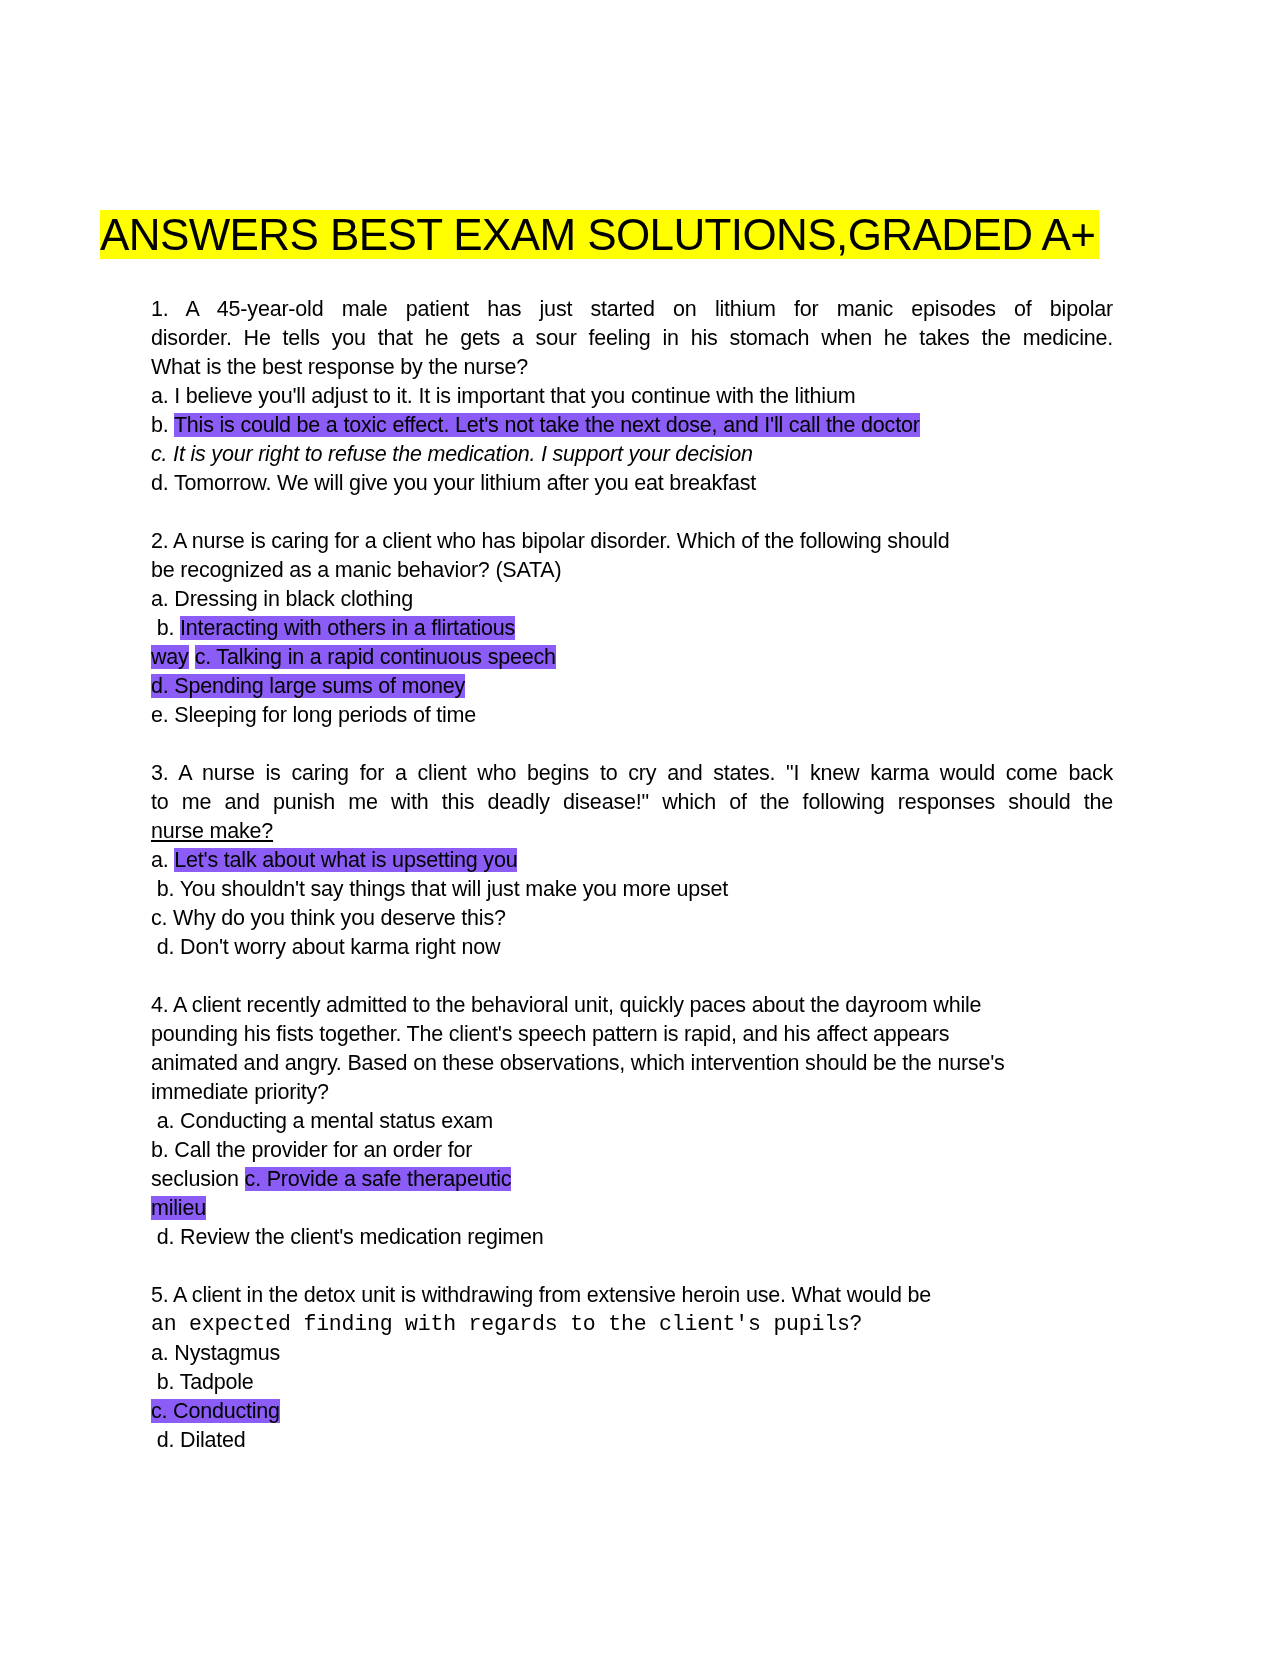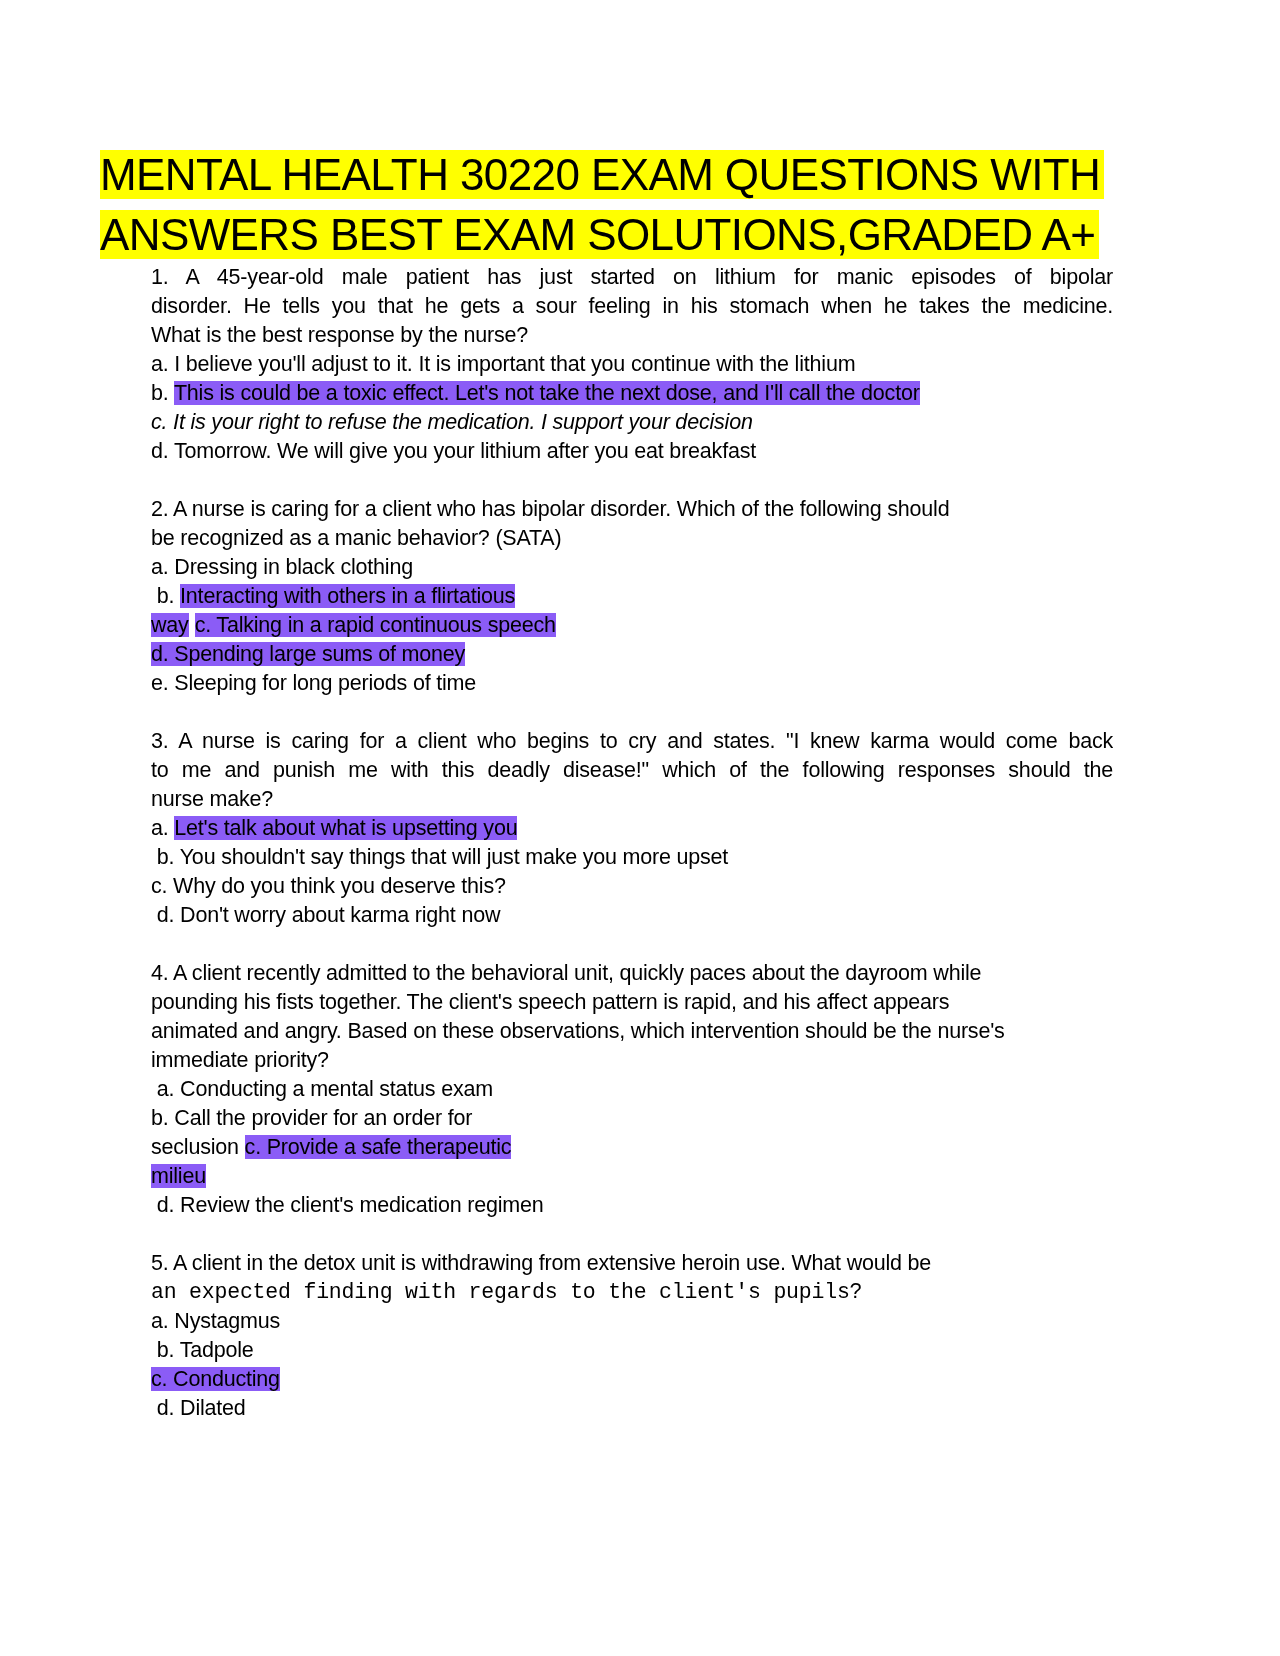--- a/index.html
+++ b/index.html
@@ -3,33 +3,30 @@
 <meta charset="utf-8">
 <style>
   html, body { margin: 0; padding: 0; background: #ffffff; }
   body { width: 1280px; height: 1656px; position: relative; overflow: hidden;
          font-family: "Liberation Sans", "DejaVu Sans", sans-serif; color: #000; }
   .page { position: absolute; left: 0; top: 0; width: 1280px; height: 1656px; background: #fff; }
   .title-line { position: absolute; left: 100px; height: 60px; line-height: 60px;
                 font-size: 44px; white-space: nowrap; letter-spacing: -0.6px; }
   .title-line span { background: #ffff00; padding-right: 4px; }
   .line { position: absolute; left: 151px; height: 29px; line-height: 29px;
-          font-size: 21.5px; white-space: nowrap; letter-spacing: -0.2px; }
+          font-size: 21.5px; white-space: nowrap; letter-spacing: -0.2px; margin-top: 32px; }
   .line.just { width: 962px; text-align: justify; text-align-last: justify; white-space: normal; overflow: hidden; }
   .hl { background: #8b5cf6; }
   .sp { display: inline-block; width: 6px; }
 </style>
 </head>
 <body>
 
 <div class="page">
 
-  <div class="title-line" style="top:145px;">
-    <span>MENTAL HEALTH 30220 EXAM QUESTIONS WITH</span>
-  </div>
   <div class="title-line" style="top:205px;">
     <span>ANSWERS  BEST EXAM SOLUTIONS,GRADED A+</span>
   </div>
 
   <div>
     <div class="line just" style="top:263px;">1. A 45-year-old male patient has just started on lithium for manic episodes of bipolar</div>
     <div class="line just" style="top:292px;">disorder. He tells you that he gets a sour feeling in his stomach when he takes the medicine.</div>
     <div class="line" style="top:321px;">What is the best response by the nurse?</div>
     <div class="line" style="top:350px;">
       <span>a. </span><span>I believe you'll adjust to it. It is important that you continue with the lithium</span>
@@ -51,21 +48,21 @@
     <div class="line" style="top:553px;">a. Dressing in black clothing</div>
     <div class="line" style="top:582px; white-space:pre;"><span> b. </span><span class="hl">Interacting with others in a flirtatious</span></div>
     <div class="line" style="top:611px;"><span class="hl">way</span><span class="sp"></span><span class="hl">c. Talking in a rapid continuous speech</span></div>
     <div class="line" style="top:640px;"><span class="hl">d. Spending large sums of money</span></div>
     <div class="line" style="top:669px;">e. Sleeping for long periods of time</div>
   </div>
 
   <div>
     <div class="line just" style="top:727px;">3. A nurse is caring for a client who begins to cry and states. "I knew karma would come back</div>
     <div class="line just" style="top:756px;">to me and punish me with this deadly disease!" which of the following responses should the</div>
-    <div class="line" style="top:785px;">nurse make?</div>
+    <div class="line" style="top:785px;text-decoration:underline;">nurse make?</div>
     <div class="line" style="top:814px; white-space:pre;"><span>a. </span><span class="hl">Let's talk about what is upsetting you</span></div>
     <div class="line" style="top:843px; white-space:pre;"><span> b. </span><span>You shouldn't say things that will just make you more upset</span></div>
     <div class="line" style="top:872px; white-space:pre;"><span>c. </span><span>Why do you think you deserve this?</span></div>
     <div class="line" style="top:901px; white-space:pre;"><span> d. </span><span>Don't worry about karma right now</span></div>
   </div>
 
   <div>
     <div class="line" style="top:959px;">4. A client recently admitted to the behavioral unit, quickly paces about the dayroom while</div>
     <div class="line" style="top:988px;">pounding his fists together. The client's speech pattern is rapid, and his affect appears</div>
     <div class="line" style="top:1017px;">animated and angry. Based on these observations, which intervention should be the nurse's</div>

